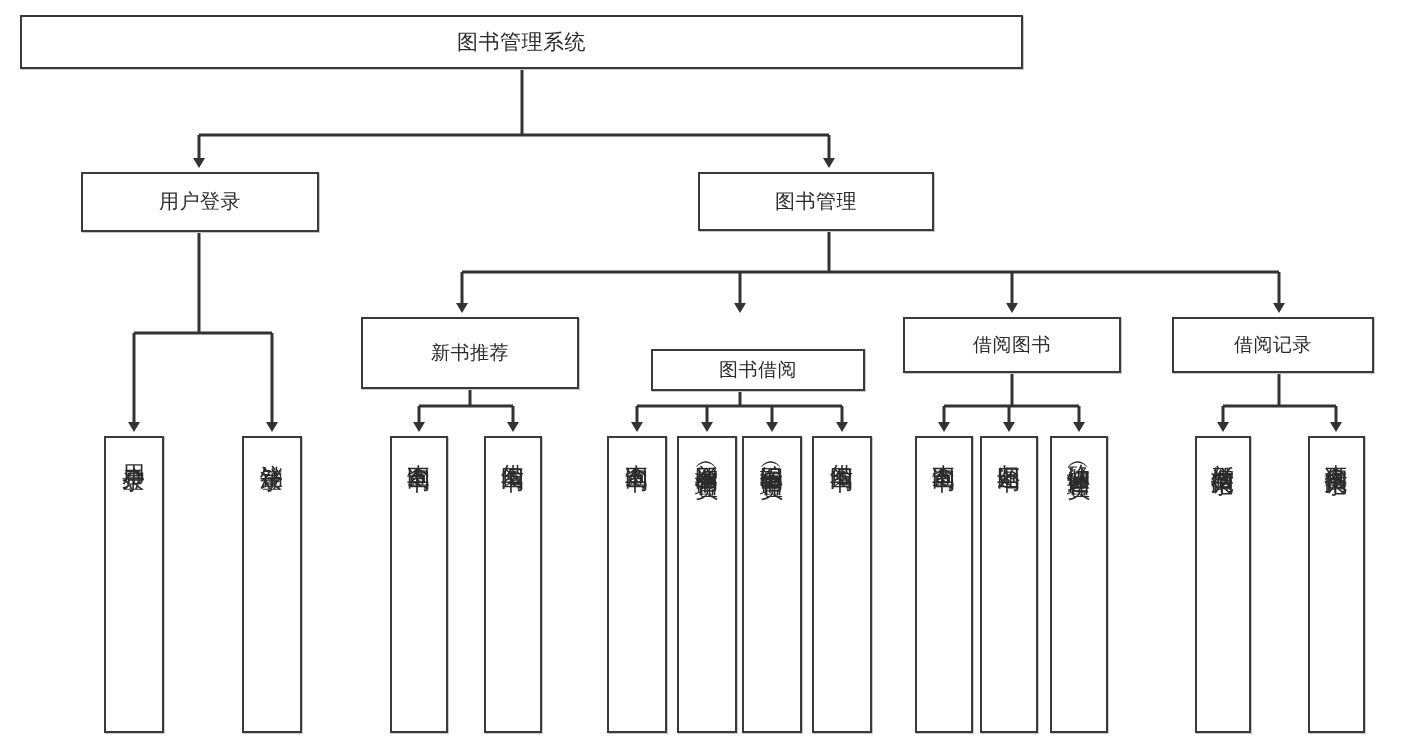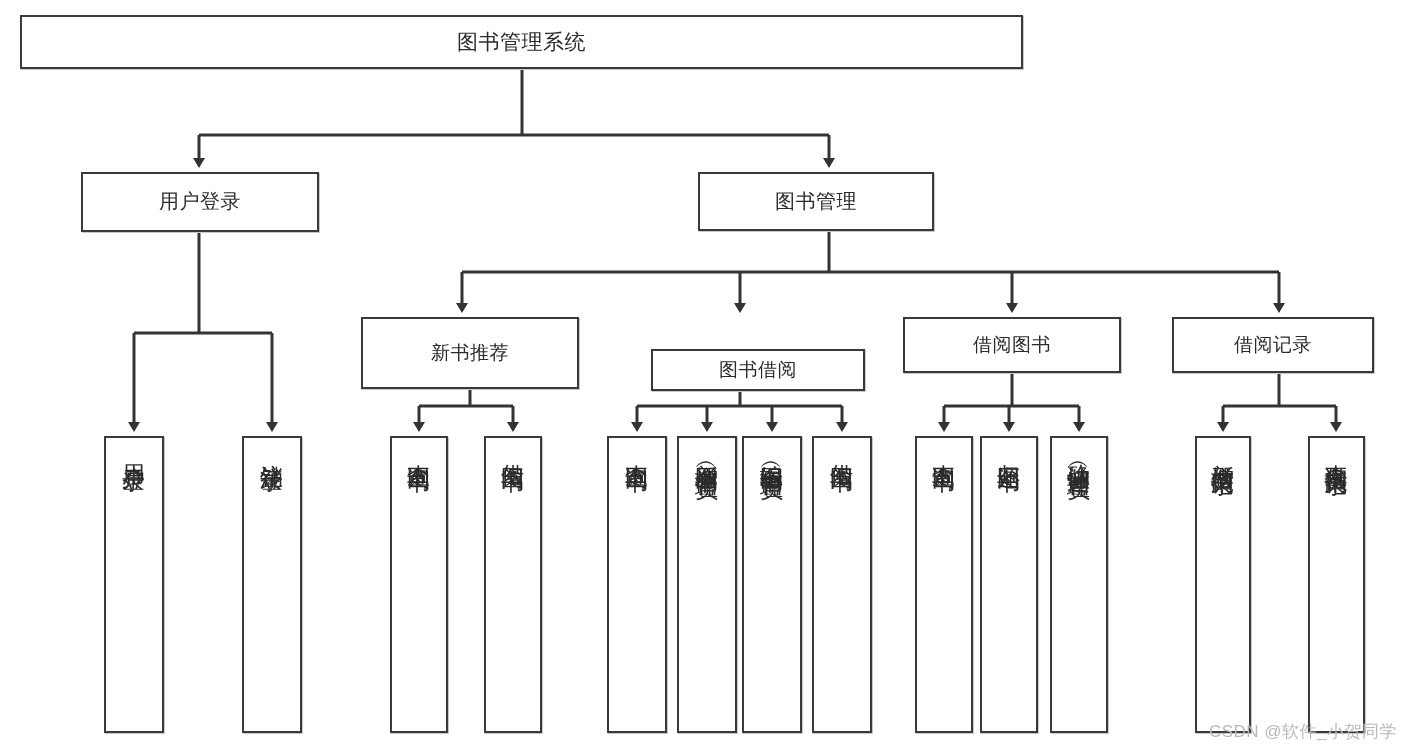--- a/index.html
+++ b/index.html
@@ -181,14 +181,13 @@
         <span class="label">确认归还（管理员）</span>
       </div>
       <div class="node leaf" style="left: 1195px; top: 436px; width: 56px; height: 297px;">
         <span class="label">新增借阅记录</span>
       </div>
       <div class="node leaf" style="left: 1308px; top: 436px; width: 57px; height: 297px;">
         <span class="label">查询借阅记录</span>
       </div>
     </div>
 
-  <div class="watermark">CSDN @软件_小贺同学</div>
 </div>
 
 </body></html>

